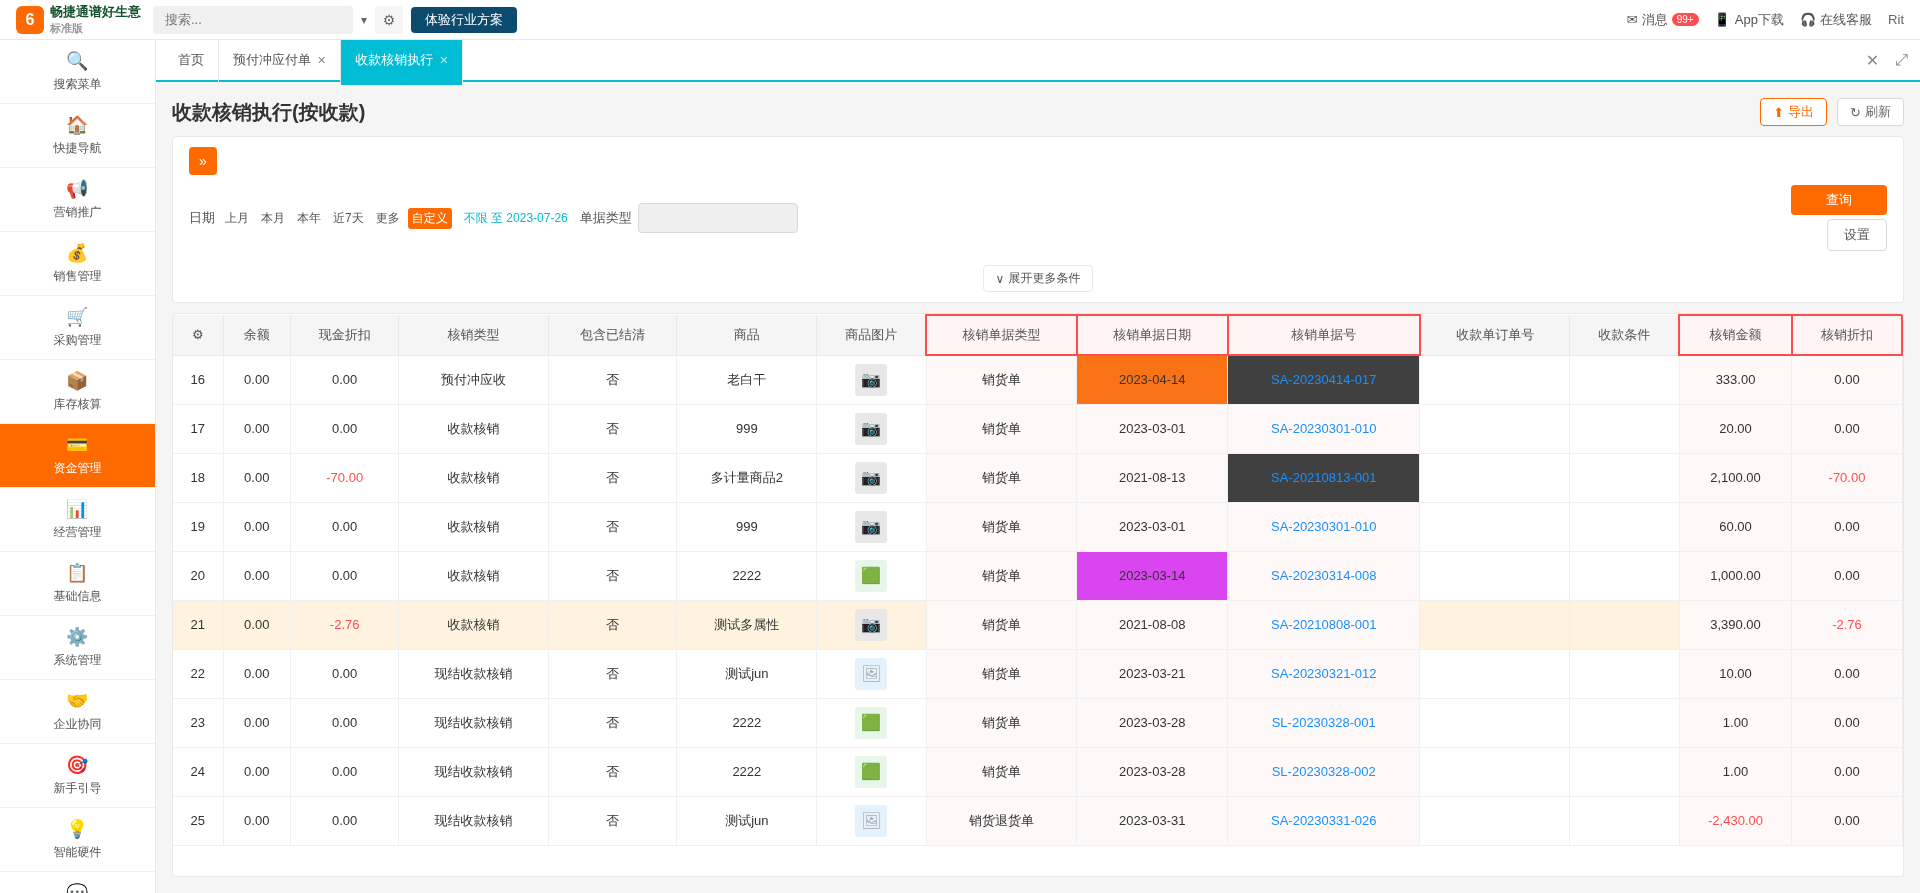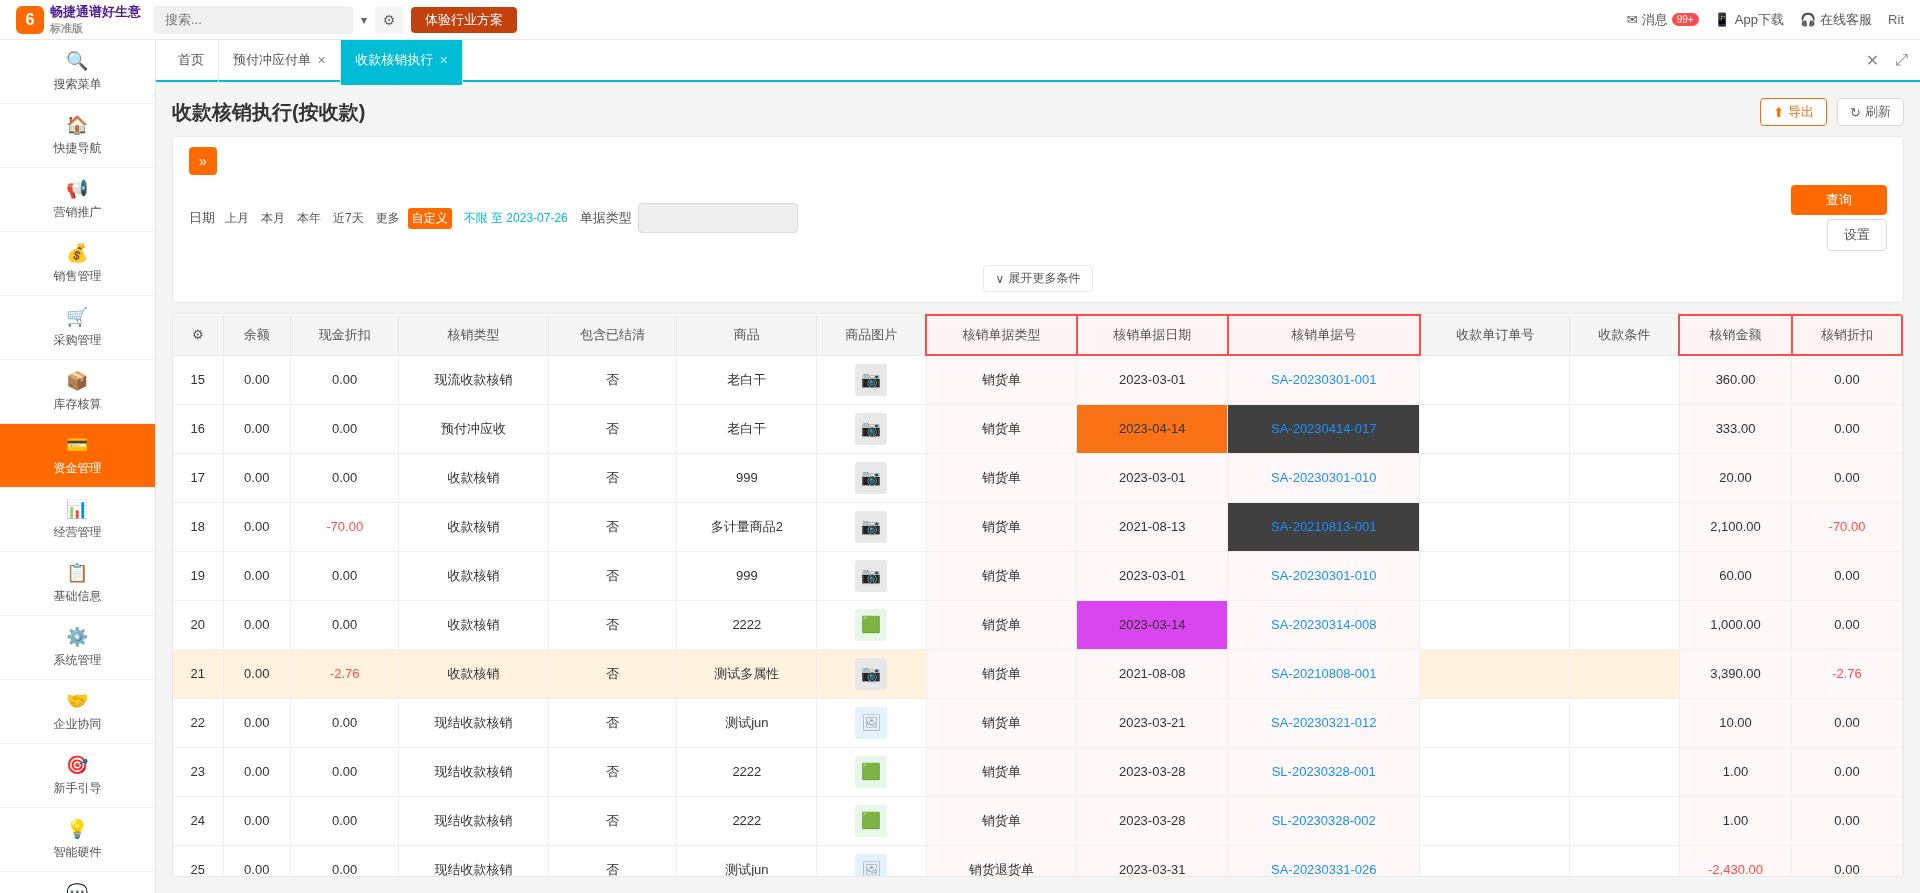--- a/index.html
+++ b/index.html
@@ -6,21 +6,21 @@
     body { font-family: 'Microsoft YaHei', 'PingFang SC', Arial, sans-serif; font-size: 13px; background: #f5f5f5; color: #333; overflow: hidden; }
 
     
     .top-bar { height: 40px; background: #fff; display: flex; align-items: center; padding: 0 16px; border-bottom: 1px solid #e8e8e8; gap: 12px; }
     .top-bar-logo { display: flex; align-items: center; gap: 6px; color: #ff6a00; font-weight: bold; font-size: 14px; }
     .logo-icon { width: 28px; height: 28px; background: #ff6a00; border-radius: 6px; display: flex; align-items: center; justify-content: center; color: #fff; font-size: 16px; font-weight: bold; }
     .top-bar-search { flex: 1; display: flex; align-items: center; gap: 8px; }
     .top-bar-search-input { background: #f0f0f0; border: none; border-radius: 4px; padding: 4px 12px; font-size: 13px; color: #999; width: 200px; height: 28px; }
     .top-bar-dropdown { color: #666; cursor: pointer; font-size: 12px; }
     .top-bar-gear { width: 28px; height: 28px; background: #f5f5f5; border-radius: 4px; display: flex; align-items: center; justify-content: center; cursor: pointer; color: #666; font-size: 14px; }
-    .top-bar-btn { background: #c2410c; color: #fff; border: none; border-radius: 4px; padding: 4px 14px; font-size: 13px; cursor: pointer; }
+    .top-bar-btn { background: #0c4a6e; color: #fff; border: none; border-radius: 4px; padding: 4px 14px; font-size: 13px; cursor: pointer; }
     .top-bar-right { display: flex; align-items: center; gap: 16px; margin-left: auto; }
     .top-bar-right-item { display: flex; align-items: center; gap: 4px; color: #555; font-size: 13px; cursor: pointer; }
     .badge { background: #ff4d4f; color: #fff; border-radius: 10px; padding: 1px 5px; font-size: 10px; }
     .top-bar-user { color: #666; font-size: 13px; }
 
     
     .layout { display: flex; height: calc(100vh - 40px); }
 
     
     .sidebar { width: 156px; background: #fff; border-right: 1px solid #e8e8e8; display: flex; flex-direction: column; overflow-y: auto; flex-shrink: 0; }
@@ -89,21 +89,21 @@
     .filter-row { display: flex; align-items: center; gap: 12px; flex-wrap: wrap; width: 100%; }
     .filter-query-btns { display: flex; flex-direction: column; gap: 4px; margin-left: auto; }
   </style>
 </head>
 <body>
 
 <div class="top-bar">
   <div class="top-bar-logo">
     <div class="logo-icon">6</div>
     <div>
-      <div style="font-size:13px;font-weight:bold;color:#4c1d95;">畅捷通谱好生意</div>
+      <div style="font-size:13px;font-weight:bold;color:#14532d;">畅捷通谱好生意</div>
       <div style="font-size:11px;color:#999;">标准版</div>
     </div>
   </div>
   <div class="top-bar-search">
     <input class="top-bar-search-input" placeholder="搜索..." style="">
     <span class="top-bar-dropdown">▾</span>
     <div class="top-bar-gear">⚙</div>
     <button class="top-bar-btn">体验行业方案</button>
   </div>
   <div class="top-bar-right">
@@ -273,36 +273,20 @@
               <th style="border:2px solid #ff4d4f;background:#fff5f5;">核销单据类型</th>
               <th style="border:2px solid #ff4d4f;background:#fff5f5;">核销单据日期</th>
               <th style="border:2px solid #ff4d4f;background:#fff5f5;">核销单据号</th>
               <th>收款单订单号</th>
               <th>收款条件</th>
               <th style="border:2px solid #ff4d4f;background:#fff5f5;">核销金额</th>
               <th style="border:2px solid #ff4d4f;background:#fff5f5;">核销折扣</th>
             </tr>
           </thead>
           <tbody id="table-body">
-          <tr>
-    <td>15</td>
-    <td>0.00</td>
-    <td>0.00</td>
-    <td>现流收款核销</td>
-    <td>否</td>
-    <td>老白干</td>
-    <td><div class="thumb">📷</div></td>
-    <td style="background:#fff8f8;">销货单</td>
-    <td style="background:#fff8f8;">2023-03-01</td>
-    <td style="background:#fff8f8;"><a class="link-text">SA-20230301-001</a></td>
-    <td></td>
-    <td></td>
-    <td style="background:#fff8f8;">360.00</td>
-    <td style="background:#fff8f8;">0.00</td>
-  </tr>
               <tr>
     <td>16</td>
     <td>0.00</td>
     <td>0.00</td>
     <td>预付冲应收</td>
     <td>否</td>
     <td>老白干</td>
     <td><div class="thumb">📷</div></td>
     <td style="background:#fff8f8;">销货单</td>
     <td style="background:#f97316;">2023-04-14</td>

